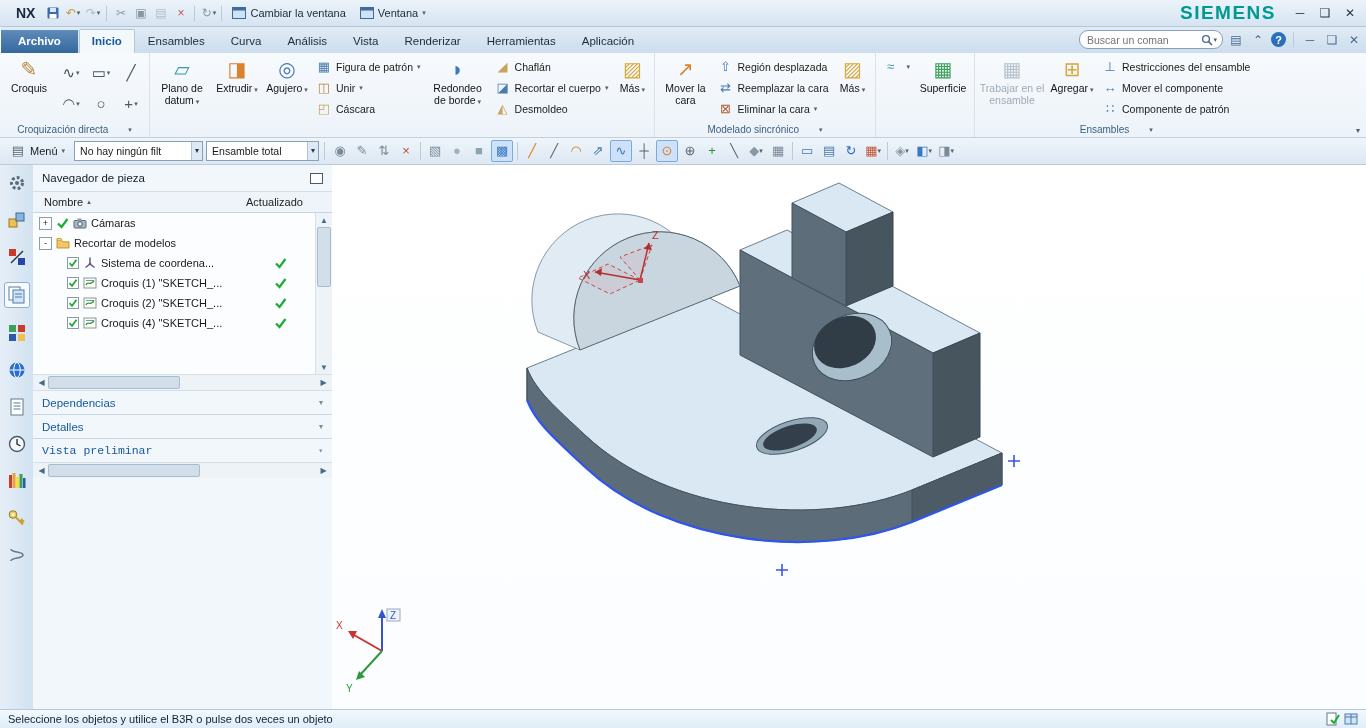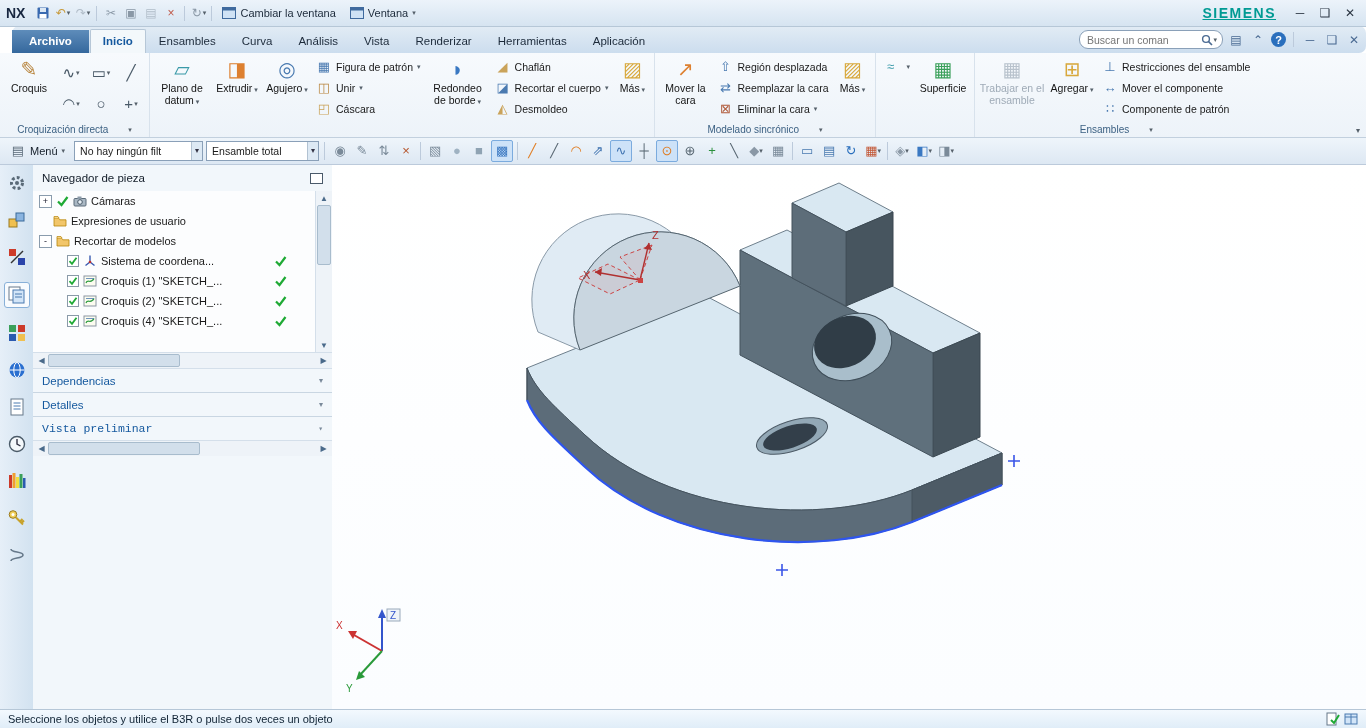--- a/index.html
+++ b/index.html
@@ -2,39 +2,39 @@
 <html><head>
 <meta charset="utf-8">
 <style>
   html,body{margin:0;padding:0;background:#9aa4ae;}
   #app{position:relative;width:1366px;height:728px;background:#fff;overflow:hidden;
        font-family:"Liberation Sans",sans-serif;font-size:11px;color:#1a1a1a;}
   
   .titlebar{position:absolute;top:0;left:0;right:0;height:26px;
     background:linear-gradient(#ecf3fa,#d6e4f1);border-bottom:1px solid #b6c7d7;
     display:flex;align-items:center;z-index:5;}
-  .nx-logo{font-weight:bold;font-size:14px;color:#17263f;margin:0 8px 0 6px;}
+  .nx-logo{font-weight:bold;font-size:14px;color:#17263f;margin:0 8px 0 16px;}
   .qat{display:flex;align-items:center;gap:1px;}
   .qbtn{min-width:17px;height:18px;display:flex;align-items:center;justify-content:center;
     font-size:12px;border-radius:2px;padding:0 1px;}
   .qbtn .cr{font-size:7px;color:#55606a;margin-left:1px;}
   .qsep{width:1px;height:15px;background:#bccadb;margin:0 3px;}
   .qlabel-btn{display:flex;align-items:center;gap:4px;height:20px;padding:0 7px;color:#1c2a3a;}
   .win-ic{width:12px;height:10px;border:1px solid #3f6a9e;background:#cfe2f5;
     box-shadow:inset 0 2.5px 0 #3f6a9e;display:inline-block;}
   .tb-title{position:absolute;left:300px;right:300px;text-align:center;font-size:11.5px;
     color:#10151d;pointer-events:none;white-space:nowrap;}
   .tb-right{margin-left:auto;display:flex;align-items:center;gap:12px;padding-right:4px;z-index:2;}
-  .siemens{color:#009a93;font-weight:bold;font-size:14px;letter-spacing:1.5px;text-decoration:underline;}
+  .siemens{color:#009a93;font-weight:bold;font-size:19px;letter-spacing:1.5px;}
   .winbtns{display:flex;gap:1px;}
   .wbtn{width:24px;height:18px;display:flex;align-items:center;justify-content:center;
     color:#2a3542;font-size:12px;}
   
-  .tabrow{position:absolute;top:26px;left:12px;right:0;height:27px;
-    background:linear-gradient(#e2ecf5,#ccddee);display:flex;align-items:flex-end;z-index:4;border-radius:7px;}
+  .tabrow{position:absolute;top:26px;left:1px;right:0;height:27px;
+    background:linear-gradient(#e2ecf5,#ccddee);display:flex;align-items:flex-end;z-index:4;}
   .tab{padding:5px 13px 6px;font-size:11.5px;color:#1c2a3a;white-space:nowrap;}
   .tab.file{background:linear-gradient(#5e8cba,#35689d);color:#fff;font-weight:bold;
     padding:5px 17px 6px;margin-right:1px;}
   .tab.active{background:#f3f8fb;color:#14589e;font-weight:bold;
     border:1px solid #b6c7d7;border-bottom:none;border-radius:2px 2px 0 0;padding:5px 12px 6px;}
   .tabrow-right{margin-left:auto;display:flex;align-items:center;gap:4px;padding:0 3px 4px;}
   .searchbox{display:flex;align-items:center;width:132px;height:17px;background:#fff;
     border:1px solid #8aa0b8;border-radius:9px;padding:0 5px;}
   .searchbox input{border:none;outline:none;flex:1;width:90px;font-family:inherit;
     font-size:10.5px;color:#5a6775;background:transparent;}
@@ -564,47 +564,44 @@
           <path d="M4 16 C4 12 16 14 16 10 C16 6 4 8 4 4" fill="none" stroke="#66788a" stroke-width="1.6"></path>
         </svg>
       </div>
     </div>
 
   <div class="navpanel">
     <div class="nav-title">
       <span>Navegador de pieza</span>
       <span class="float-ic"></span>
     </div>
+    <div class="nav-thead">
+      <span class="nv-c1">
+        <span>Nombre</span>
+        <span class="sort">▴</span>
+      </span>
+      <span class="nv-c2">Actualizado</span>
+    </div>
     <div class="tree">
       <div class="tree-rows" id="tree-rows">
           <div class="trow" style="padding-left: 6px;">
             <span class="texp">+</span>
             <span class="tic">
               <svg width="13" height="12">
                 <path d="M2 6.5 5.5 10 11.5 2" stroke="#1faa35" stroke-width="2.2" fill="none"></path>
               </svg>
             </span>
             <span class="tic">
               <svg width="14" height="14">
                 <rect x="1" y="4.5" width="12" height="7.5" rx="1" fill="#aab8c4" stroke="#5a6a78"></rect>
                 <rect x="4.5" y="2.5" width="4" height="2.5" fill="#8a9aa8"></rect>
                 <circle cx="7" cy="8" r="2.3" fill="#e8f0f6" stroke="#4a5a68"></circle>
               </svg>
             </span>
             <span class="tlabel">Cámaras</span>
-            <span class="tupd"></span>
-          </div>
-          <div class="trow" style="padding-left: 20px;">
-            <span class="tic">
-              <svg width="14" height="14">
-                <path d="M1 4 5.5 4 6.8 5.8 13 5.8 13 12 1 12 Z" fill="#f2c66a" stroke="#b8860b" stroke-width="0.8"></path>
-                <path d="M1 4 1 2.6 5 2.6 6 4" fill="#f8da96" stroke="#b8860b" stroke-width="0.8"></path>
-              </svg>
-            </span>
-            <span class="tlabel">Expresiones de usuario</span>
             <span class="tupd"></span>
           </div>
           <div class="trow" style="padding-left: 6px;">
             <span class="texp">-</span>
             <span class="tic">
               <svg width="14" height="14">
                 <path d="M1 4 5.5 4 6.8 5.8 13 5.8 13 12 1 12 Z" fill="#f2c66a" stroke="#b8860b" stroke-width="0.8"></path>
                 <path d="M1 4 1 2.6 5 2.6 6 4" fill="#f8da96" stroke="#b8860b" stroke-width="0.8"></path>
               </svg>
             </span>

